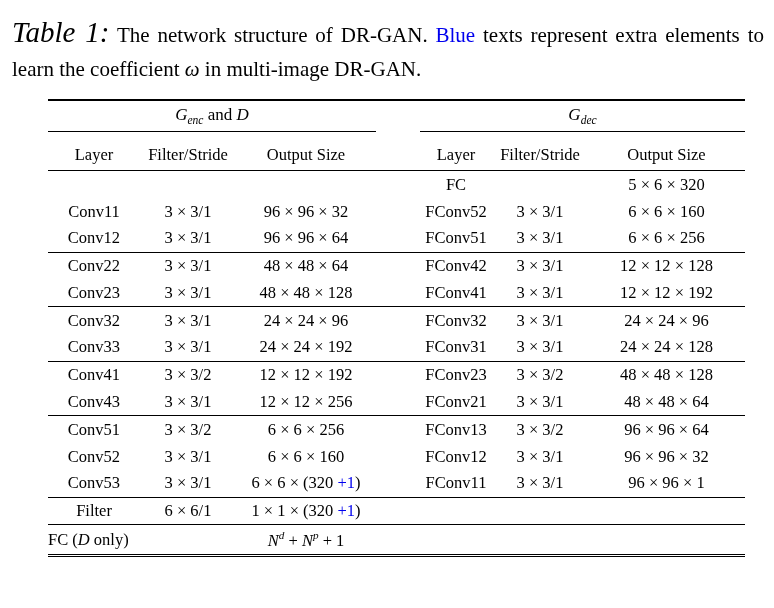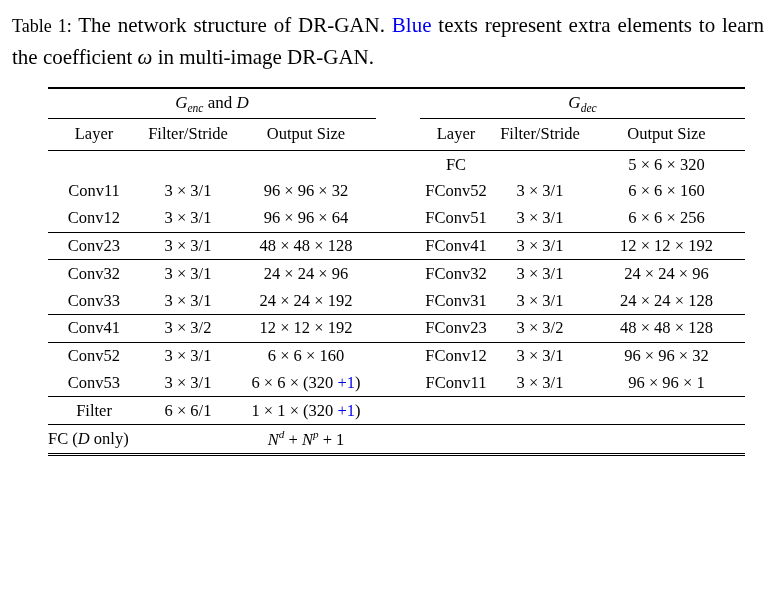--- a/index.html
+++ b/index.html
@@ -9,21 +9,21 @@
     color: #000;
     font-family: "Liberation Serif", "DejaVu Serif", serif;
     overflow: hidden;
   }
   .caption {
     padding: 10px 10px 0 12px;
     font-size: 21px;
     line-height: 1.52;
     text-align: justify;
   }
-  .caption .cap-label { font-size: 18px; }
+  .caption .cap-label { font-size: 29px; font-style: italic; }
   em { font-style: italic; }
   sub, sup { font-style: italic; font-size: 0.68em; margin-top: 48px; }
   .blue { color: var(--blue, #0000ee); }
 
   table.net {
     border-collapse: collapse;
     table-layout: fixed;
     width: 697px;
     margin: 13px 0 0 48px;
     font-size: 16.5px;
@@ -33,21 +33,21 @@
   th, td {
     font-weight: normal;
     text-align: center;
     padding: 2.5px 0;
     line-height: 1.32;
     overflow: hidden;
     white-space: nowrap;
   }
   thead tr.grp th { padding: 3px 0 2px; font-size: 17px; }
   thead tr.grp th.span { border-bottom: 1.5px solid #000; }
-  thead tr.cols th { border-bottom: 1.5px solid #000; padding: 4px 0 5px; }
+  thead tr.cols th { border-bottom: 1.5px solid #000; padding: 12px 0 5px; }
   tbody { border-top: 1.5px solid #000; }
   td.cell-left { text-align: left; padding-left: 0; }
 </style>
 </head>
 <body>
 
 <div class="caption">
   <span class="cap-label">Table 1:</span><span> The network structure of DR-GAN. <span class="blue">Blue</span> texts represent extra elements to learn the coefficient <em>ω</em> in multi-image DR-GAN.</span>
 </div>
 
@@ -101,20 +101,29 @@
         <td>3 × 3/1</td>
         <td>96 × 96 × 64</td>
         <td></td>
         <td>FConv51</td>
         <td>3 × 3/1</td>
         <td>6 × 6 × 256</td>
       </tr>
     </tbody>
     <tbody>
       <tr>
+        <td>Conv22</td>
+        <td>3 × 3/1</td>
+        <td>48 × 48 × 64</td>
+        <td></td>
+        <td>FConv42</td>
+        <td>3 × 3/1</td>
+        <td>12 × 12 × 128</td>
+      </tr>
+      <tr>
         <td>Conv23</td>
         <td>3 × 3/1</td>
         <td>48 × 48 × 128</td>
         <td></td>
         <td>FConv41</td>
         <td>3 × 3/1</td>
         <td>12 × 12 × 192</td>
       </tr>
     </tbody>
     <tbody>
@@ -140,22 +149,40 @@
     <tbody>
       <tr>
         <td>Conv41</td>
         <td>3 × 3/2</td>
         <td>12 × 12 × 192</td>
         <td></td>
         <td>FConv23</td>
         <td>3 × 3/2</td>
         <td>48 × 48 × 128</td>
       </tr>
-    </tbody>
-    <tbody>
+      <tr>
+        <td>Conv43</td>
+        <td>3 × 3/1</td>
+        <td>12 × 12 × 256</td>
+        <td></td>
+        <td>FConv21</td>
+        <td>3 × 3/1</td>
+        <td>48 × 48 × 64</td>
+      </tr>
+    </tbody>
+    <tbody>
+      <tr>
+        <td>Conv51</td>
+        <td>3 × 3/2</td>
+        <td>6 × 6 × 256</td>
+        <td></td>
+        <td>FConv13</td>
+        <td>3 × 3/2</td>
+        <td>96 × 96 × 64</td>
+      </tr>
       <tr>
         <td>Conv52</td>
         <td>3 × 3/1</td>
         <td>6 × 6 × 160</td>
         <td></td>
         <td>FConv12</td>
         <td>3 × 3/1</td>
         <td>96 × 96 × 32</td>
       </tr>
       <tr>

